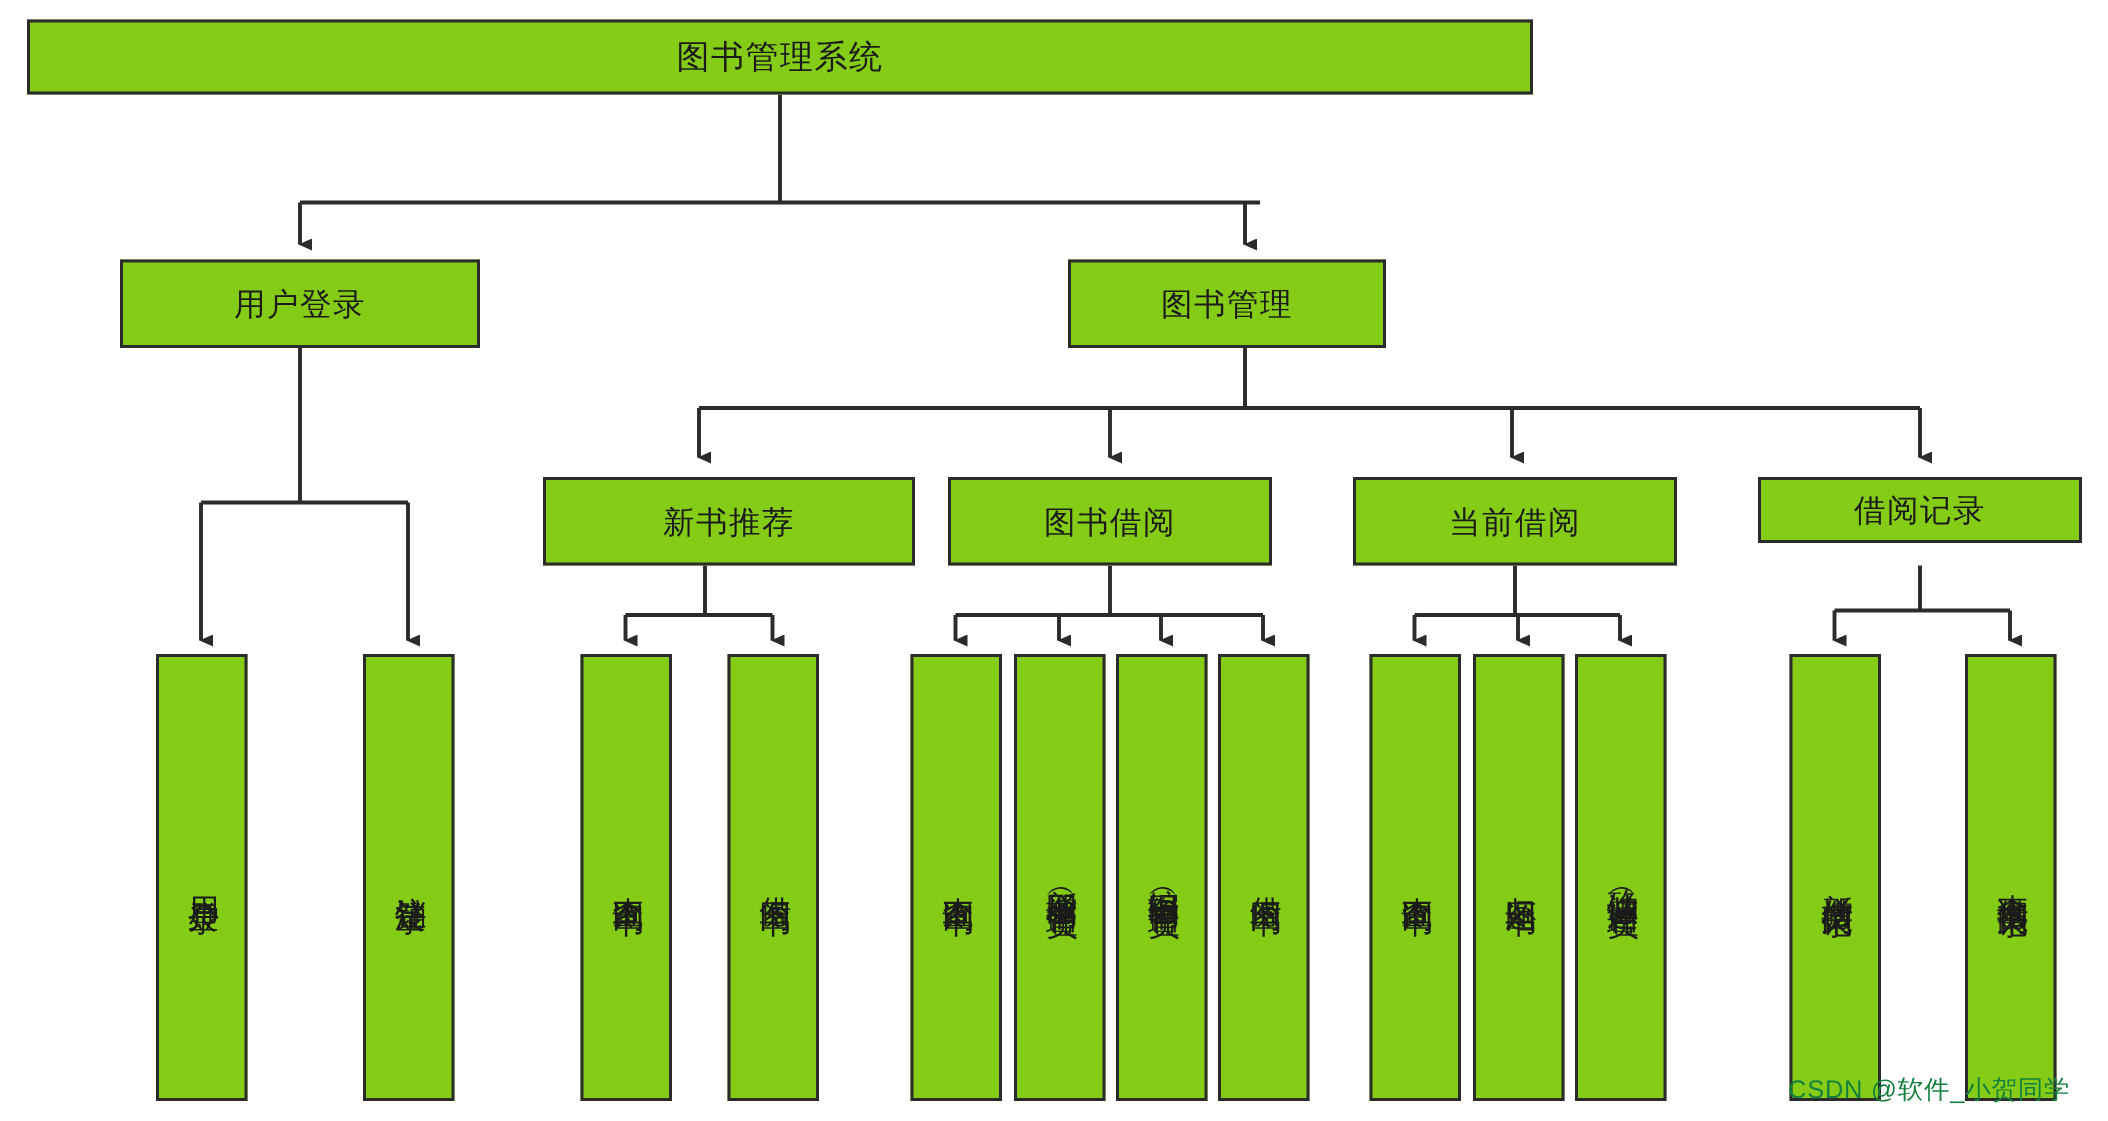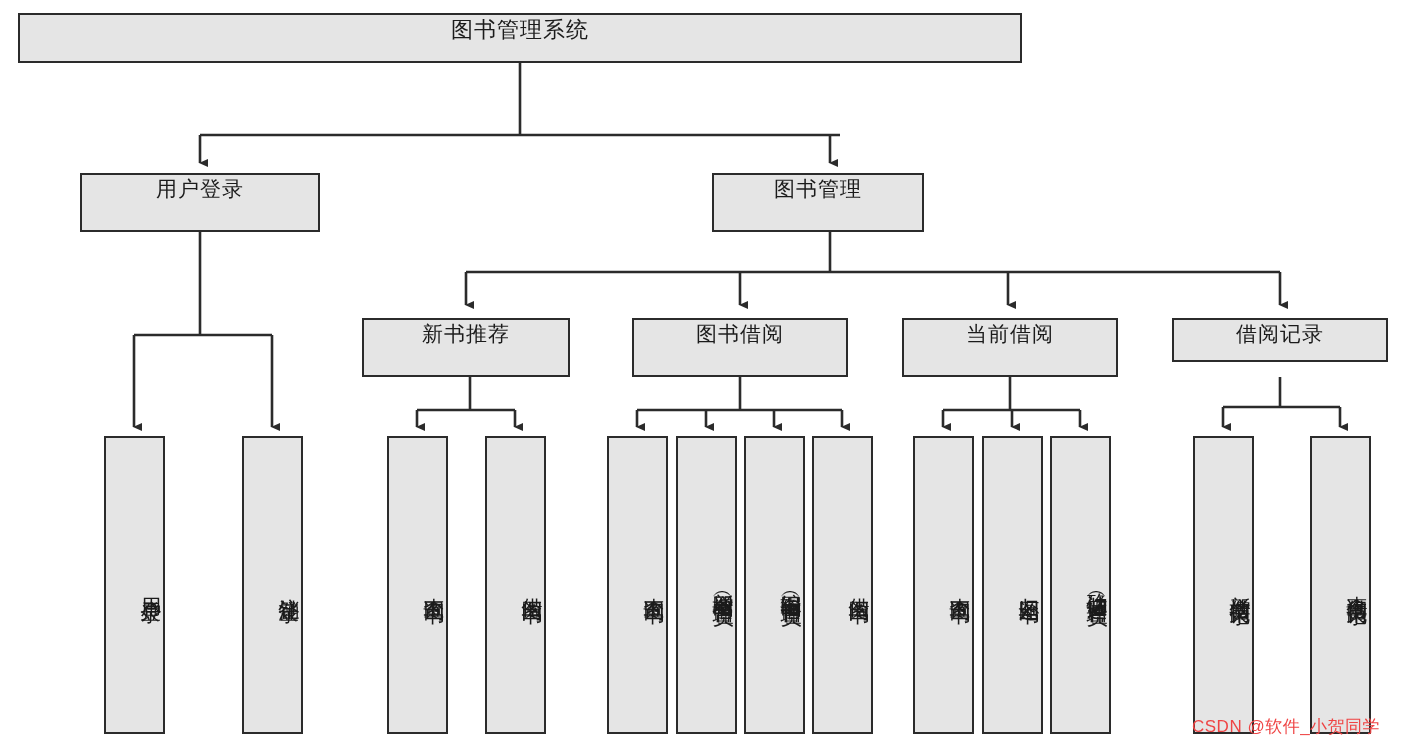--- a/index.html
+++ b/index.html
@@ -14,23 +14,23 @@
     position: relative;
     width: 1405px;
     height: 747px;
     background: #ffffff;
     overflow: hidden;
   }
   .node {
     position: absolute;
     box-sizing: border-box;
     border: 2px solid #2b2b2b;
-    background: #e5e5e5;
+    background: #84cc16;
     display: flex;
-    align-items: flex-start;
+    align-items: center;
     justify-content: center;
     color: #1b1b1b;
   }
   .node.h {
     font-size: 21px;
     letter-spacing: 1px;
     white-space: nowrap;
   }
   .node.v {
     writing-mode: vertical-rl;
@@ -50,21 +50,21 @@
   .edge-layer {
     position: absolute;
     left: 0;
     top: 0;
     width: 1405px;
     height: 747px;
     pointer-events: none;
   }
   .wm {
     position: absolute;
-    color: #ef4444;
+    color: #15803d;
     font-size: 17px;
     white-space: nowrap;
     letter-spacing: 0.5px;
   }
 </style>
 </head>
 <body>
 
 <div id="canvas">
 
@@ -122,21 +122,21 @@
     <span>图书管理系统</span>
   </div>
 
   <div class="node h" style="left:80px;top:173px;width:240px;height:59px;">
     <span>用户登录</span>
   </div>
   <div class="node h" style="left:712px;top:173px;width:212px;height:59px;">
     <span>图书管理</span>
   </div>
 
-  <div class="node h" style="left:362px;top:318px;width:208px;height:59px;">
+  <div class="node h" style="left:362px;top:318px;width:248px;height:59px;">
     <span>新书推荐</span>
   </div>
   <div class="node h" style="left:902px;top:318px;width:216px;height:59px;">
     <span>当前借阅</span>
   </div>
   <div class="node h" style="left:632px;top:318px;width:216px;height:59px;">
     <span>图书借阅</span>
   </div>
   <div class="node h" style="left:1172px;top:318px;width:216px;height:44px;">
     <span>借阅记录</span>

